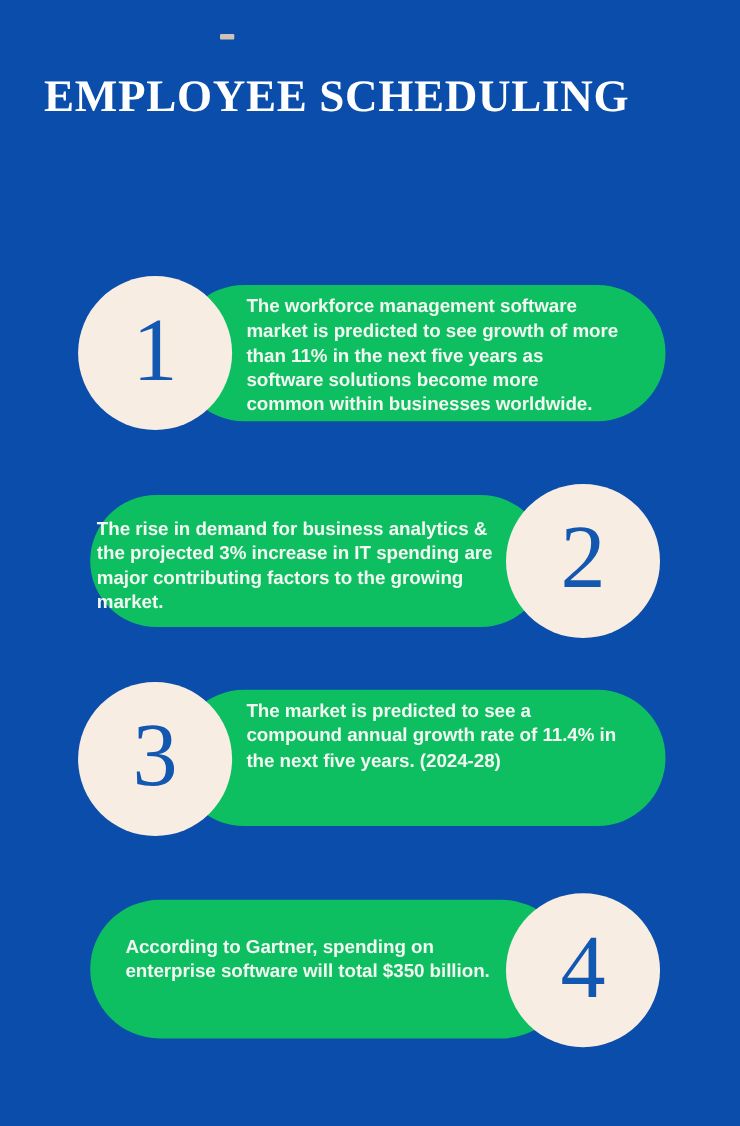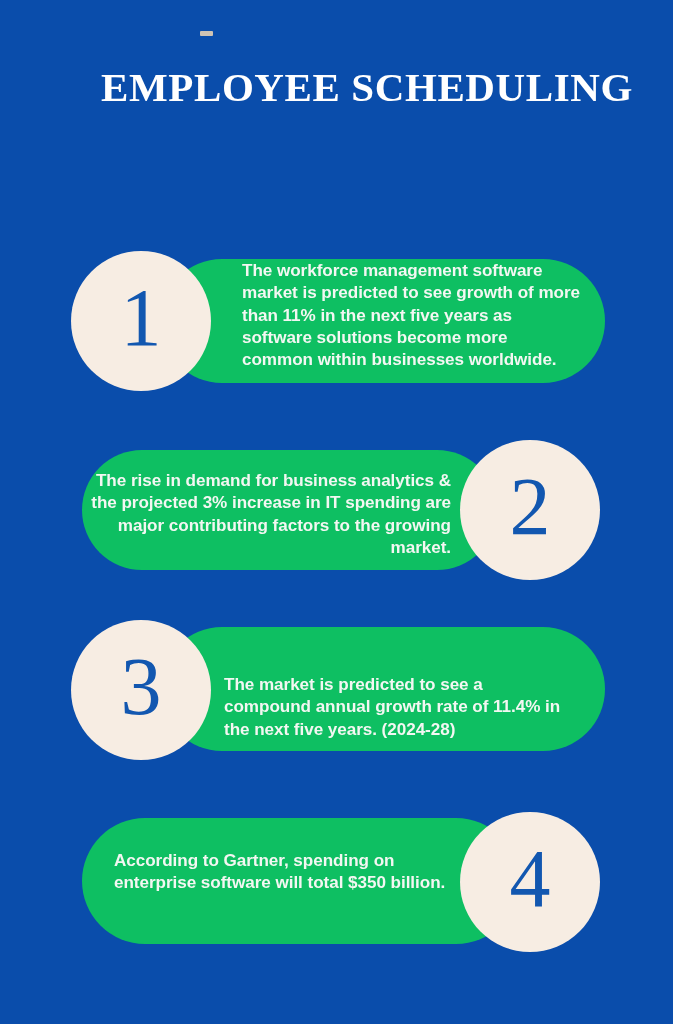--- a/index.html
+++ b/index.html
@@ -36,21 +36,21 @@
     border-radius: 1px;
     opacity: 0.95;
   }
 
   
   .title-block {
     position: absolute;
     left: 0;
     top: 62px;
     width: 673px;
-    text-align: right;
+    text-align: left;
     padding: 0 40px;
   }
 
   .title-line {
     font-family: "Liberation Serif", "DejaVu Serif", serif;
     font-weight: bold;
     color: #ffffff;
     font-size: 41px;
     line-height: 50px;
     letter-spacing: 0.6px;
@@ -97,31 +97,31 @@
     font-family: "Liberation Sans", sans-serif;
     font-weight: bold;
     font-size: 17.1px;
     line-height: 22.3px;
     letter-spacing: -0.05px;
   }
 
   
   #item1 .pill   { left: 160px; top: 259px; width: 445px; height: 124px; }
   #item1 .numcircle { left: 71px; top: 251px; }
-  #item1 .body-text { left: 224px; top: 260px; width: 340px; margin-left: 18px; }
+  #item1 .body-text { left: 224px; top: 268px; width: 340px; }
 
   
   #item2 .pill   { left: 82px;  top: 450px; width: 415px; height: 120px; }
   #item2 .numcircle { left: 460px; top: 440px; }
-  #item2 .body-text { left: 76px;  top: 470px; width: 375px; text-align: right; }
+  #item2 .body-text { left: 88px;  top: 470px; width: 375px; }
 
   
   #item3 .pill   { left: 160px; top: 627px; width: 445px; height: 124px; }
   #item3 .numcircle { left: 71px; top: 620px; }
-  #item3 .body-text { left: 224px; top: 674px; width: 345px; }
+  #item3 .body-text { left: 224px; top: 636px; width: 345px; }
 
   
   #item4 .pill   { left: 82px;  top: 818px; width: 437px; height: 126px; }
   #item4 .numcircle { left: 460px; top: 812px; }
   #item4 .body-text { left: 114px; top: 850px; width: 340px; }
 </style>
 </head>
 <body>
 
 <div class="poster">

